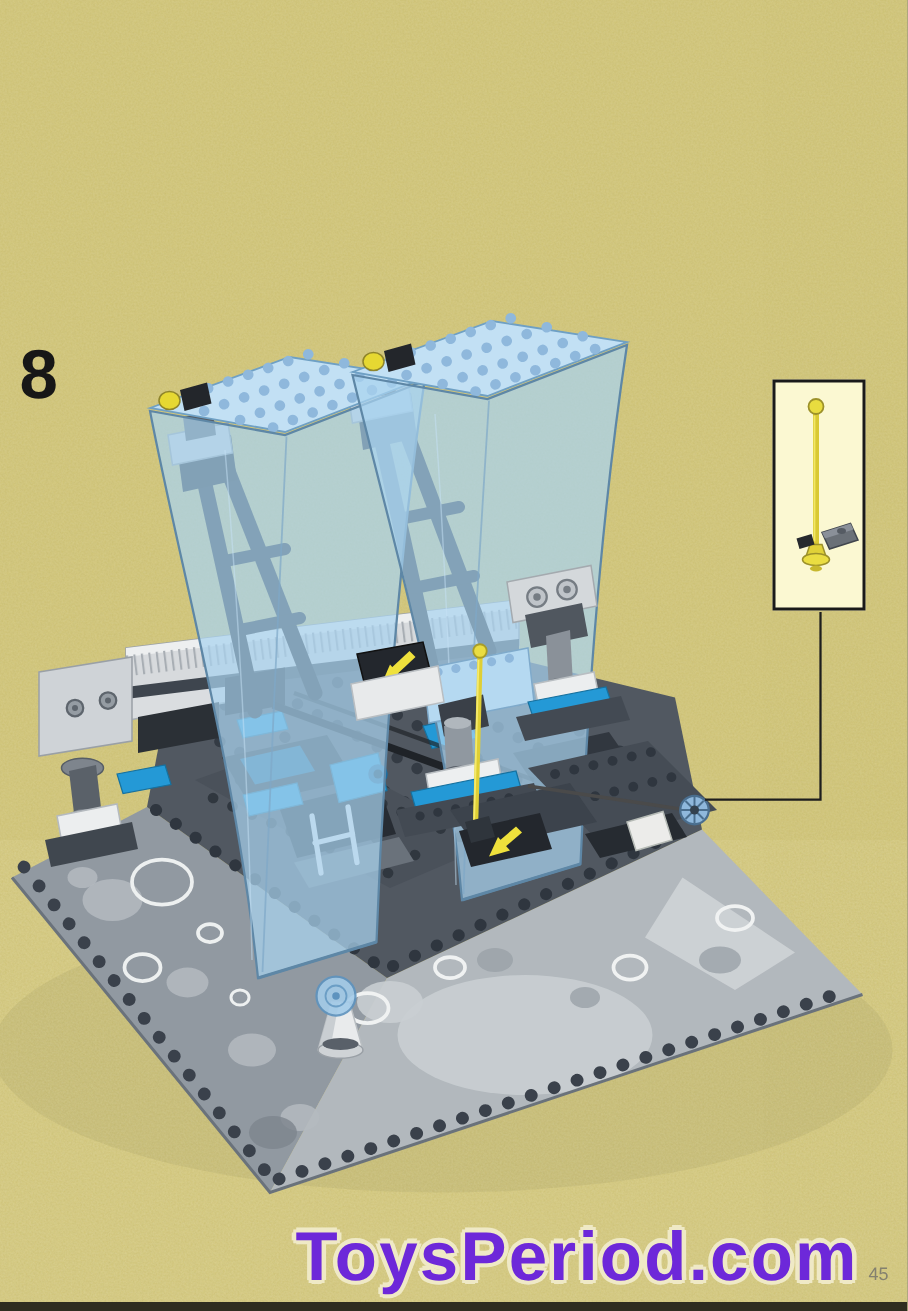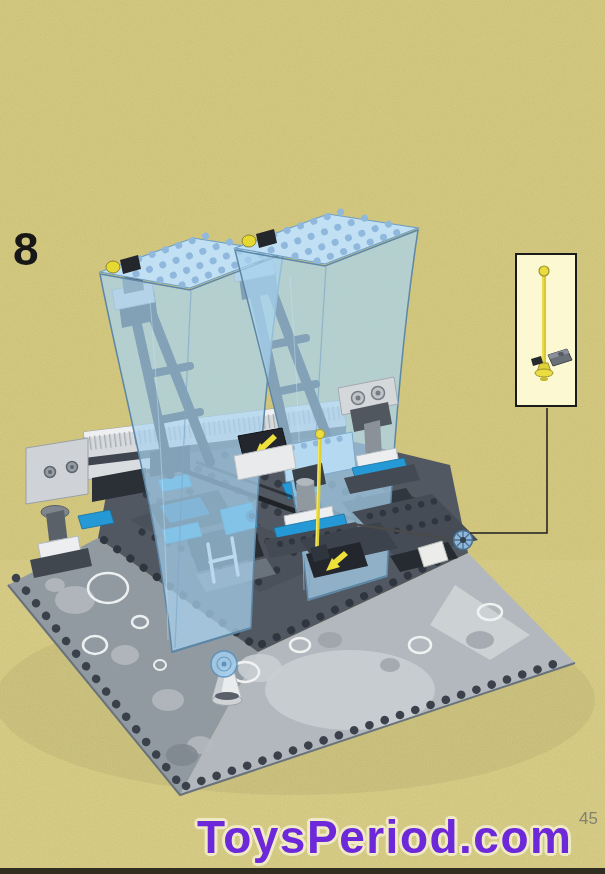--- a/index.html
+++ b/index.html
@@ -22,22 +22,22 @@
   }
   #watermark{
     left:197px;top:814px;z-index:3;white-space:nowrap;
     font-size:46px;font-weight:bold;letter-spacing:1.5px;line-height:1;
     color:#6d28d9;
     text-shadow:
       -3px 0 0 #efe9c6, 3px 0 0 #efe9c6, 0 -3px 0 #efe9c6, 0 3px 0 #efe9c6,
       -2px -2px 0 #efe9c6, 2px -2px 0 #efe9c6, -2px 2px 0 #efe9c6, 2px 2px 0 #efe9c6;
   }
   #page-number{
-    left:579px;top:810px;z-index:4;
-    font-size:17px;color:#84816f;line-height:1;text-align:center;
+    left:579px;top:843px;z-index:4;
+    font-size:12px;color:#84816f;line-height:1;text-align:center;
   }
   #bottom-edge{
     left:0;top:868px;width:605px;height:6px;background:#2f2d20;z-index:3;
   }
 </style>
 </head>
 <body>
 
 <div id="page">
 

